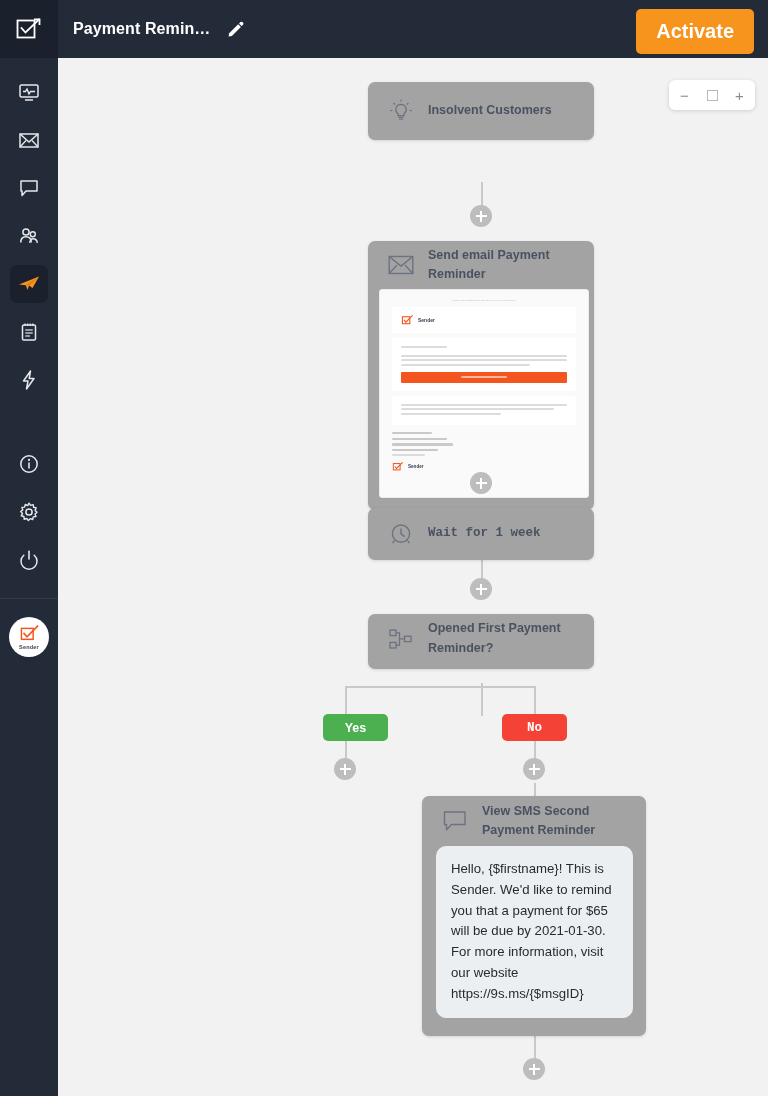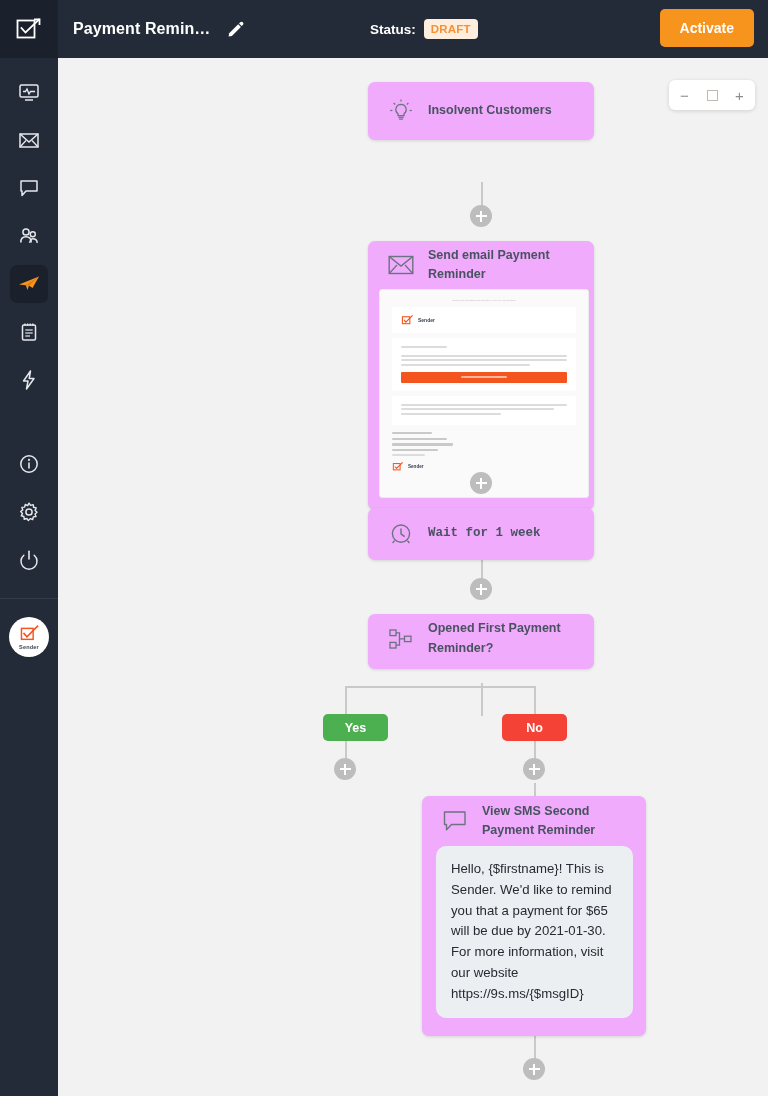--- a/index.html
+++ b/index.html
@@ -75,21 +75,21 @@
     margin-left: 8px;
     background: #fdeedd; color: #f79034;
     font-size: 11.5px; font-weight: bold;
     padding: 4px 7px 4px 7px; border-radius: 4px;
     letter-spacing: .2px;
   }
   .activate-btn {
     position: absolute; right: 14px; top: 9px;
     background: #f7941d; color: #fff;
     border: none; border-radius: 5px;
-    font-size: 14px; font-weight: bold;
+    font-size: 20px; font-weight: bold;
     padding: 11px 20px; cursor: pointer;
     font-family: "Liberation Sans", sans-serif;
   }
 
   
   .canvas {
     position: absolute; top: 58px; left: 0; right: 0; bottom: 0;
     background: #f2f2f2; overflow: hidden;
   }
   .zoom-ctrl {
@@ -99,21 +99,21 @@
     box-shadow: 0 1px 4px rgba(0,0,0,.14);
     display: flex; align-items: center; justify-content: space-around;
   }
   .zoom-ctrl span { cursor: pointer; display:flex; align-items:center; justify-content:center; }
   .zoom-sign { color: #8d8d8d; font-size: 15px; line-height: 1; width: 18px; text-align:center;}
   .zoom-sq { width: 11px; height: 11px; border: 1.4px solid #c0b9b2; }
 
   
   .node {
     position: absolute;
-    background: #f0abfc;
+    background: #a3a3a3;
     border-radius: 7px;
     box-shadow: 0 1px 3px rgba(0,0,0,.13);
     cursor: pointer;
   }
   .node-head { display: flex; align-items: center; padding: 0 18px; }
   .node-ico { width: 30px; flex: 0 0 30px; display:flex; align-items:center; justify-content:center; }
   .node-title {
     font-size: 12.5px; font-weight: bold; color: #4a5261;
     margin-left: 12px; line-height: 1.55;
   }
@@ -323,24 +323,20 @@
 
     <div class="topbar">
       <div class="wf-title">Payment Remin…</div>
       <div class="pencil-btn">
         <svg width="17" height="17" viewBox="0 0 17 17">
           <path d="M2.2 12.3 L11.2 3.3 L13.9 6 L4.9 15 L1.6 15.6 Z" fill="#ffffff"></path>
           <path d="M12 2.5 L13.2 1.3 A1.5 1.5 0 0 1 15.8 3.9 L14.7 5.1 Z" fill="#ffffff"></path>
         </svg>
       </div>
 
-      <div class="status-wrap">
-        <span class="status-label">Status:</span>
-        <span class="draft-badge">DRAFT</span>
-      </div>
 
       <button class="activate-btn">Activate</button>
     </div>
 
     <div class="canvas">
 
       <div class="zoom-ctrl">
         <span class="zoom-sign">−</span>
         <span>
             <i class="zoom-sq"></i>
@@ -468,21 +464,21 @@
               <rect x="16.5" y="10.2" width="6.5" height="5.4" fill="none" stroke="#6b7280" stroke-width="1.3"></rect>
               <path d="M8 6.8 H11.5 V12.9 H16.5" fill="none" stroke="#6b7280" stroke-width="1.3"></path>
               <path d="M8 19.2 H11.5 V12.9" fill="none" stroke="#6b7280" stroke-width="1.3"></path>
             </svg>
           </div>
           <div class="node-title" style="max-width:152px;">Opened First Payment Reminder?</div>
         </div>
       </div>
 
       <div class="branch-pill" style="left:255px; top:656px; width:65px; height:27px; background:#4caf50;margin-left:10px;">Yes</div>
-      <div class="branch-pill" style="left:444px; top:656px; width:65px; height:27px; background:#f44336;">No</div>
+      <div class="branch-pill" style="left:444px; top:656px; width:65px; height:27px; background:#f44336;font-family:Liberation Mono, monospace;">No</div>
 
       <div class="plus" style="left:276px; top:700px;"></div>
       <div class="plus" style="left:465px; top:700px;"></div>
 
       <div class="node" style="left:364px; top:738px; width:224px; height:240px;">
         <div class="node-head" style="height:50px; align-items:center;">
           <div class="node-ico">
             <svg width="26" height="24" viewBox="0 0 26 24">
               <path d="M2.5 3 H23 V15.5 H9.5 L4.5 20.8 V15.5 H2.5 Z" fill="none" stroke="#6b7280" stroke-width="1.4" stroke-linejoin="round"></path>
             </svg>

